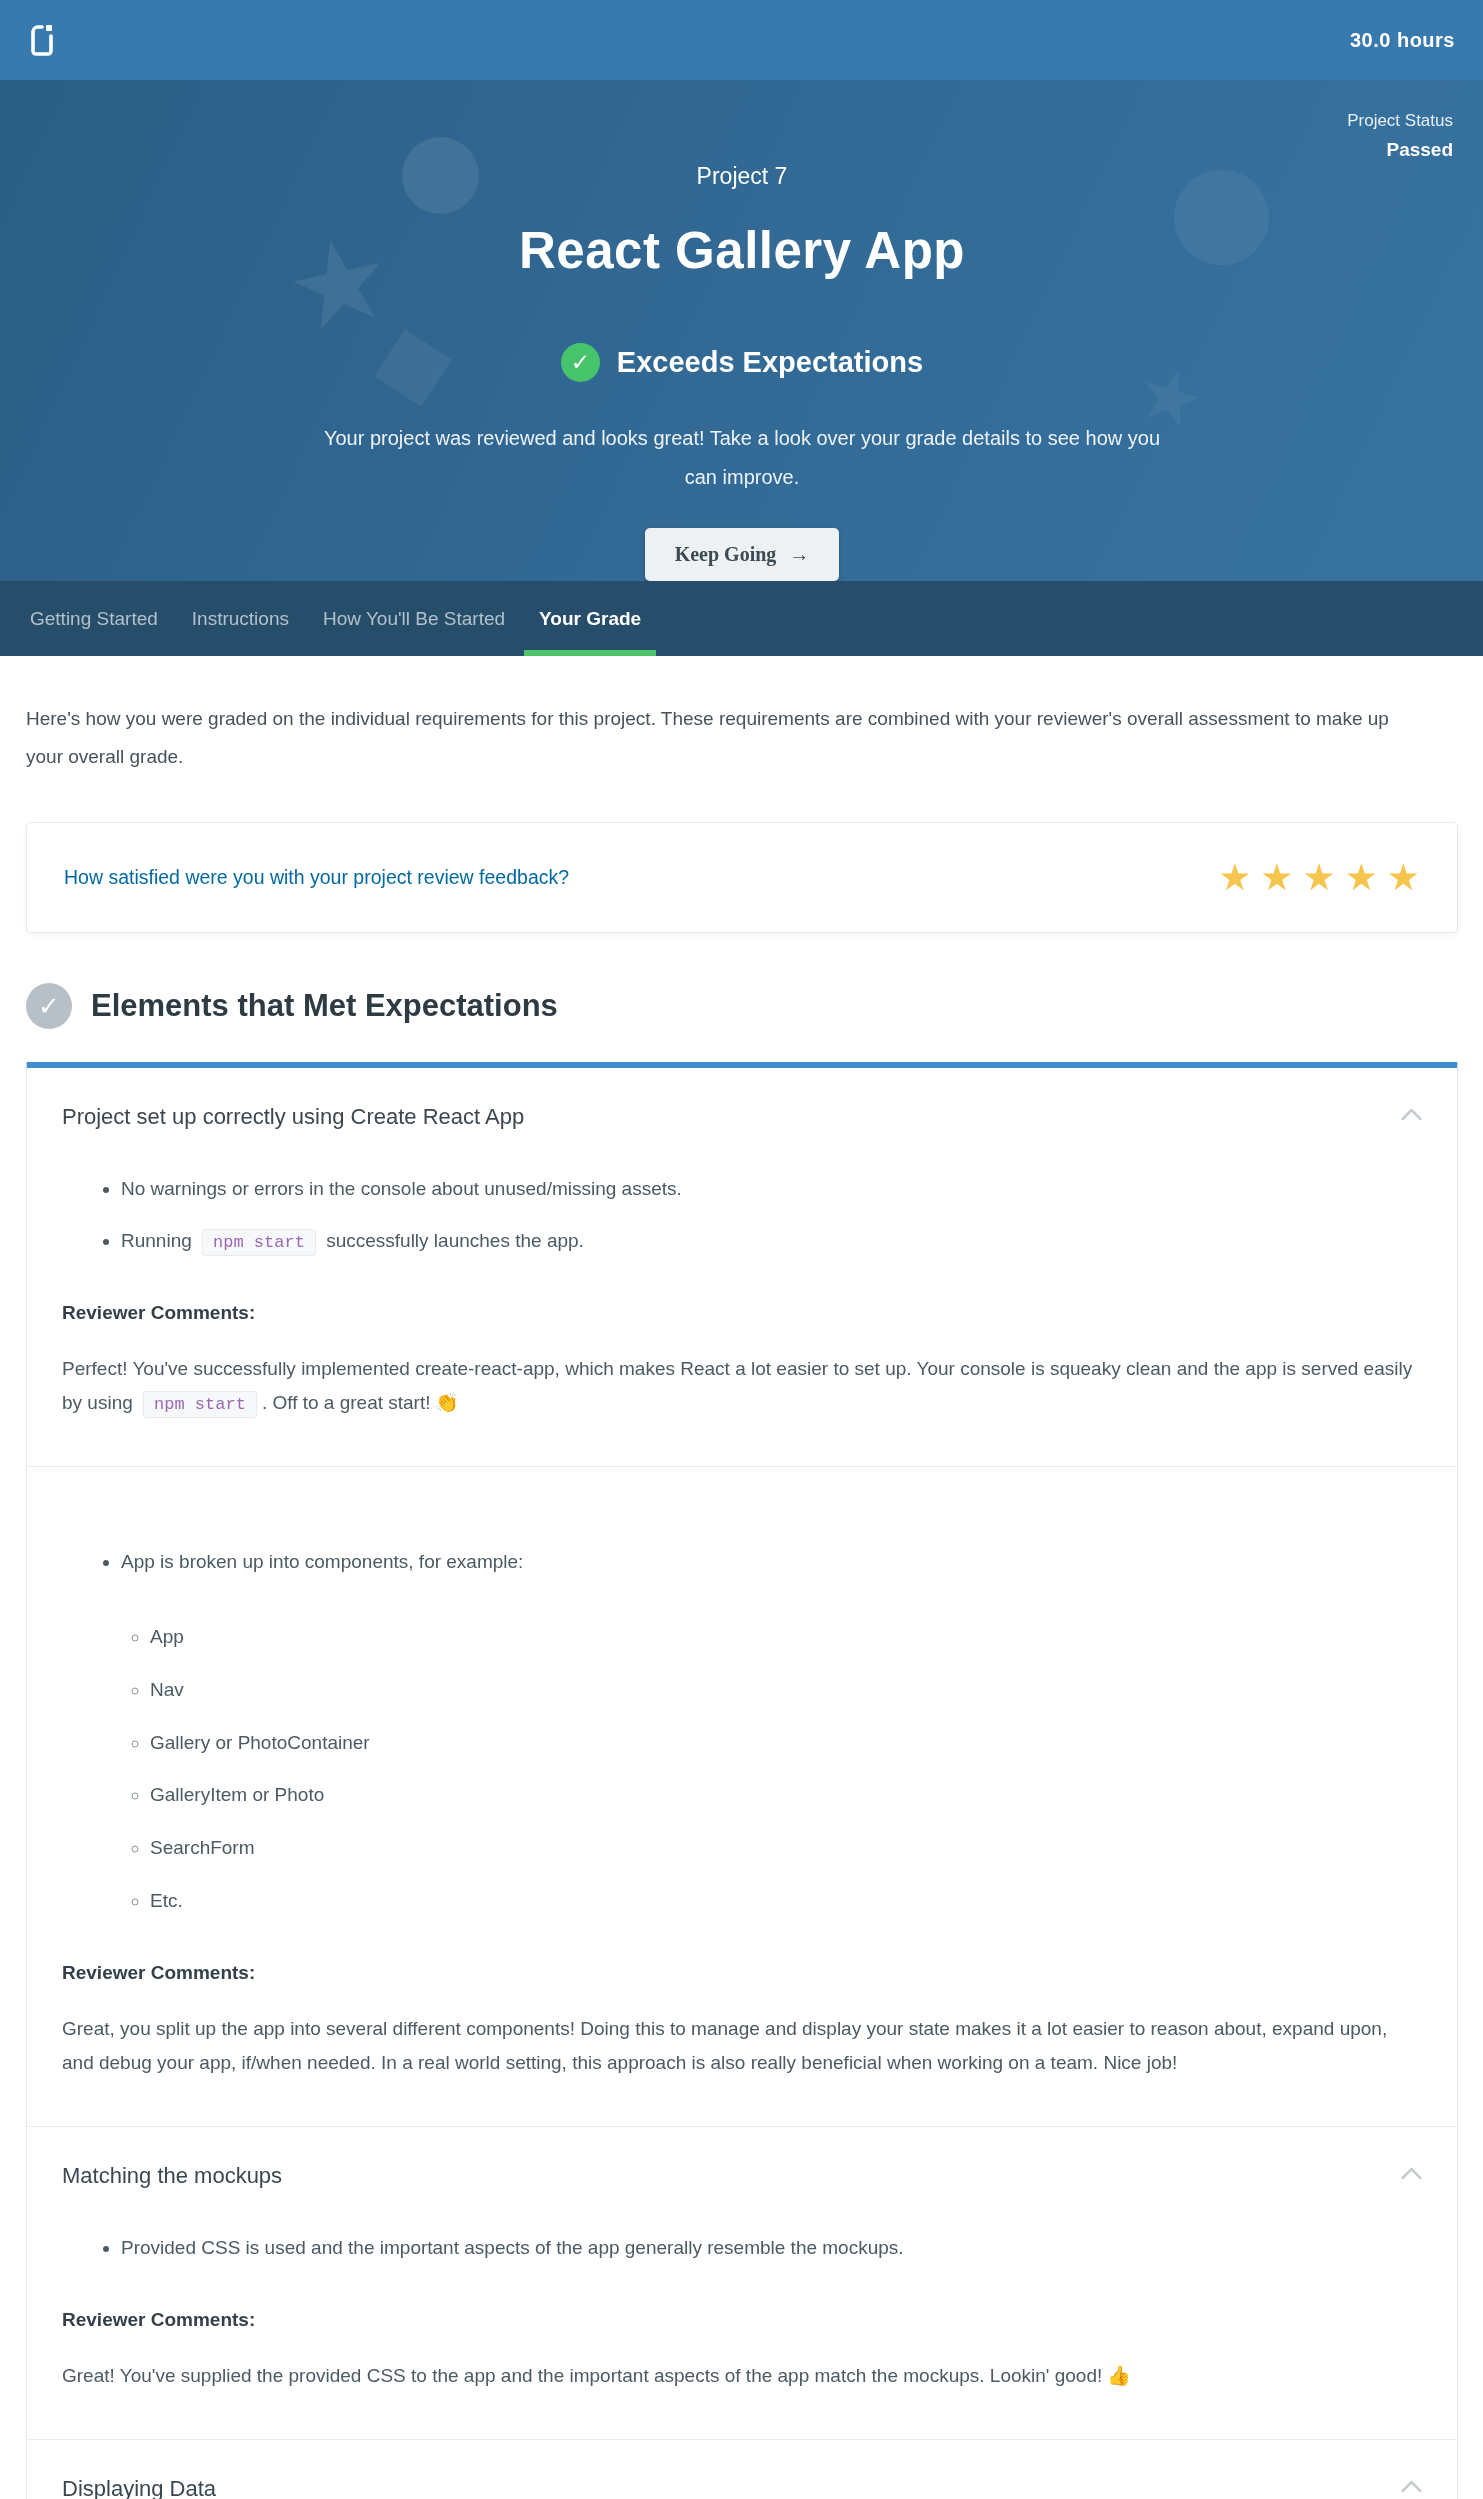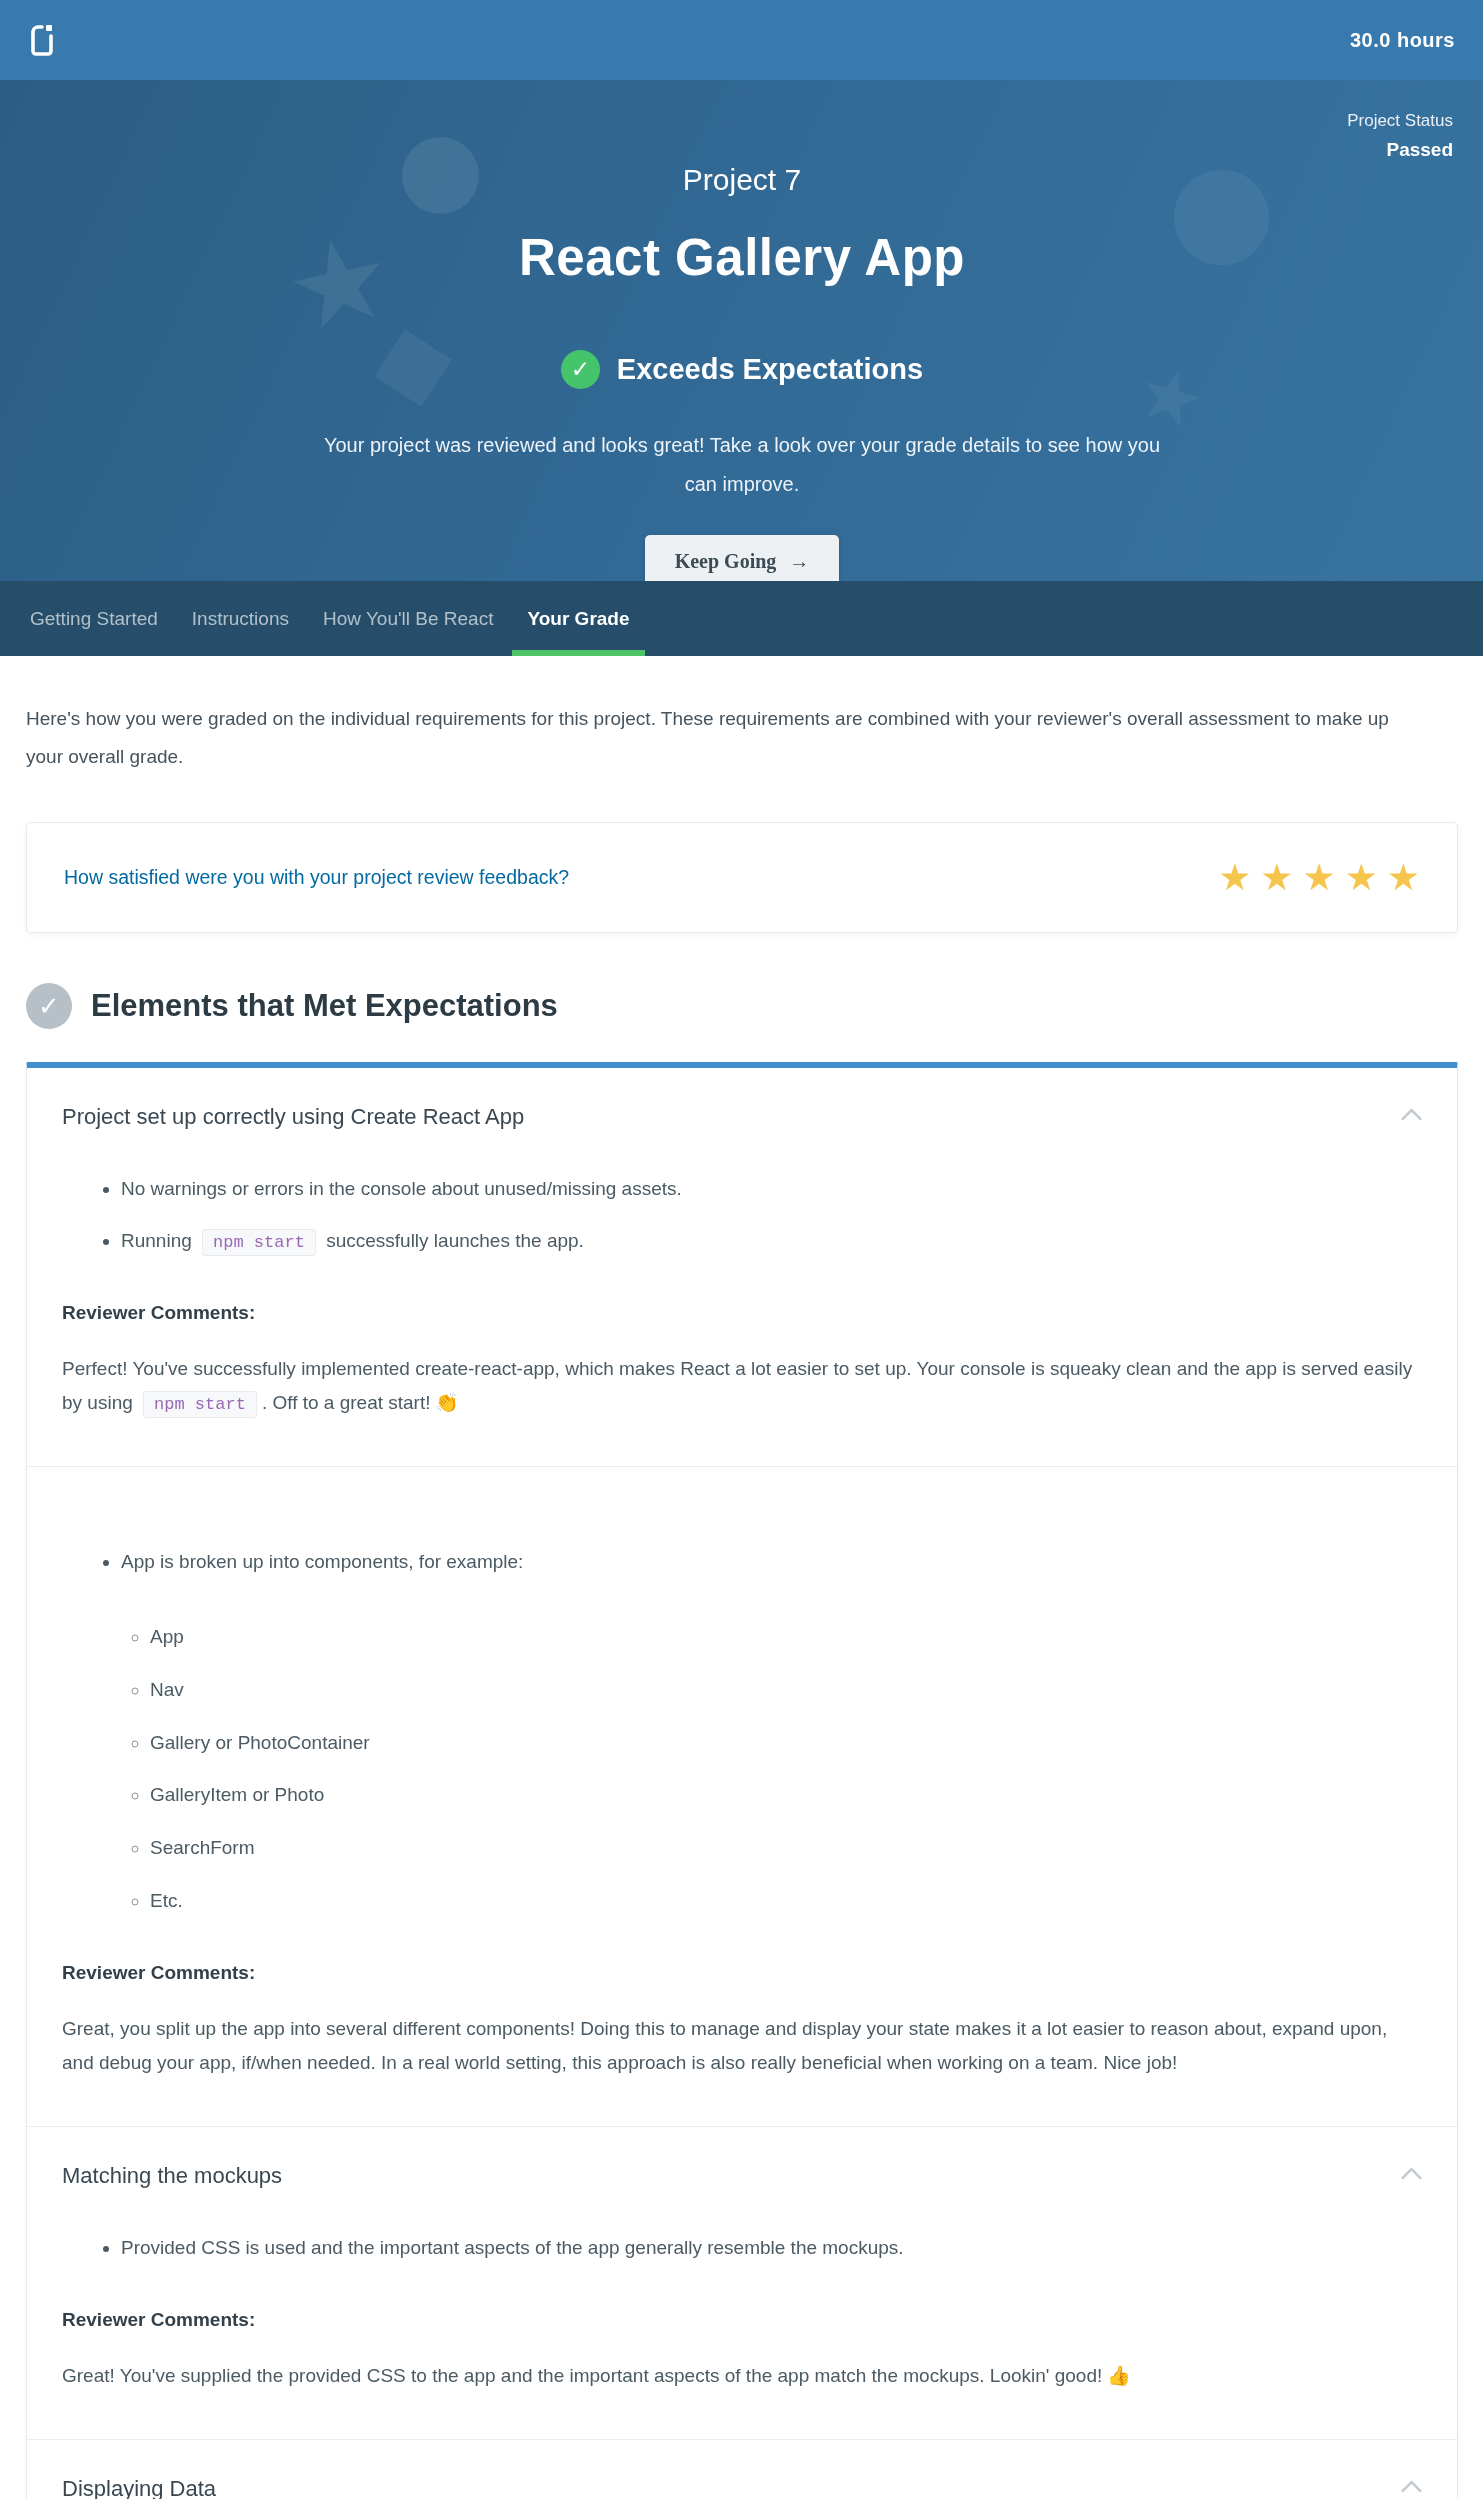--- a/index.html
+++ b/index.html
@@ -19,21 +19,21 @@
   .hero-inner { position:relative; z-index:2; }
   .deco { position:absolute; z-index:1; pointer-events:none; }
   .deco-star-1 { left:287px; top:145px; font-size:117px; color:rgba(255,255,255,.08); transform:rotate(-12deg); line-height:1; }
   .deco-circle-1 { left:402px; top:57px; width:77px; height:77px; border-radius:50%; background:rgba(255,255,255,.09); }
   .deco-diamond { left:385px; top:260px; width:56px; height:56px; background:rgba(255,255,255,.07); transform:rotate(33deg); }
   .deco-circle-2 { right:215px; top:90px; width:95px; height:95px; border-radius:50%; background:rgba(255,255,255,.06); }
   .deco-star-2 { right:280px; top:280px; font-size:75px; color:rgba(255,255,255,.05); transform:rotate(16deg); line-height:1; }
   .hero-status { position:absolute; top:31px; right:31px; text-align:right; z-index:3; }
   .status-label { margin:0 0 8px; font-size:17px; color:#e9f1f7; font-weight:400; }
   .status-value { margin:0; font-size:19px; font-weight:700; }
-  .kicker { margin:0; padding-top:83px; font-size:30px; font-weight:500; }
+  .kicker { margin:0; padding-top:83px; font-size:23px; font-weight:500; }
   .hero-title { margin:31px 0 0; font-size:51px; font-weight:700; letter-spacing:0.5px; }
   .badge-row { margin-top:63px; display:flex; justify-content:center; align-items:center; gap:17px; }
   .badge-check { width:39px; height:39px; border-radius:50%; background:#45c46c; color:#fff; font-size:23px; font-weight:700;
                  display:flex; align-items:center; justify-content:center; }
   .badge-label { font-size:29px; font-weight:700; }
   .hero-desc { margin:37px auto 0; max-width:840px; font-size:20px; line-height:1.95; color:#edf3f8; }
   .cta { margin-top:31px; display:inline-flex; align-items:center; gap:13px; background:#edf1f4; color:#3c4a53;
          font-size:20px; font-weight:700; border:none; border-radius:5px; padding:15px 30px;
          font-family:Liberation Serif, serif; cursor:pointer; box-shadow:0 1.5px 4.5px rgba(0,0,0,.18); }
 
@@ -114,21 +114,21 @@
     <button class="cta">
       <span>Keep Going</span>
       <span>→</span>
     </button>
   </div>
 </section>
 
 <nav class="tabbar">
     <div class="tab">Getting Started</div>
     <div class="tab">Instructions</div>
-    <div class="tab">How You'll Be React</div>
+    <div class="tab">How You'll Be Started</div>
     <div class="tab active">Your Grade</div>
   </nav>
 
 <main class="content">
 
   <p class="intro">Here's how you were graded on the individual requirements for this project. These requirements are combined with your reviewer's overall assessment to make up your overall grade.</p>
 
   <div class="feedback-card">
     <p class="feedback-q">How satisfied were you with your project review feedback?</p>
     <div class="stars">

